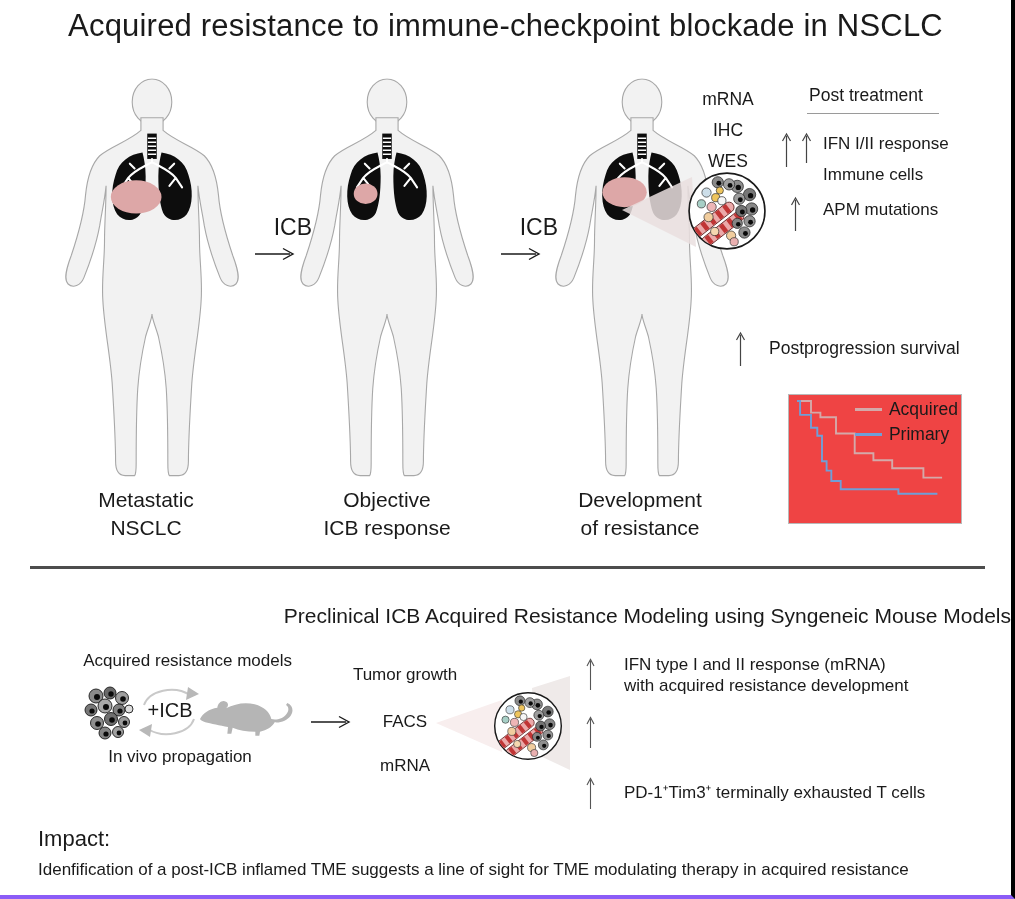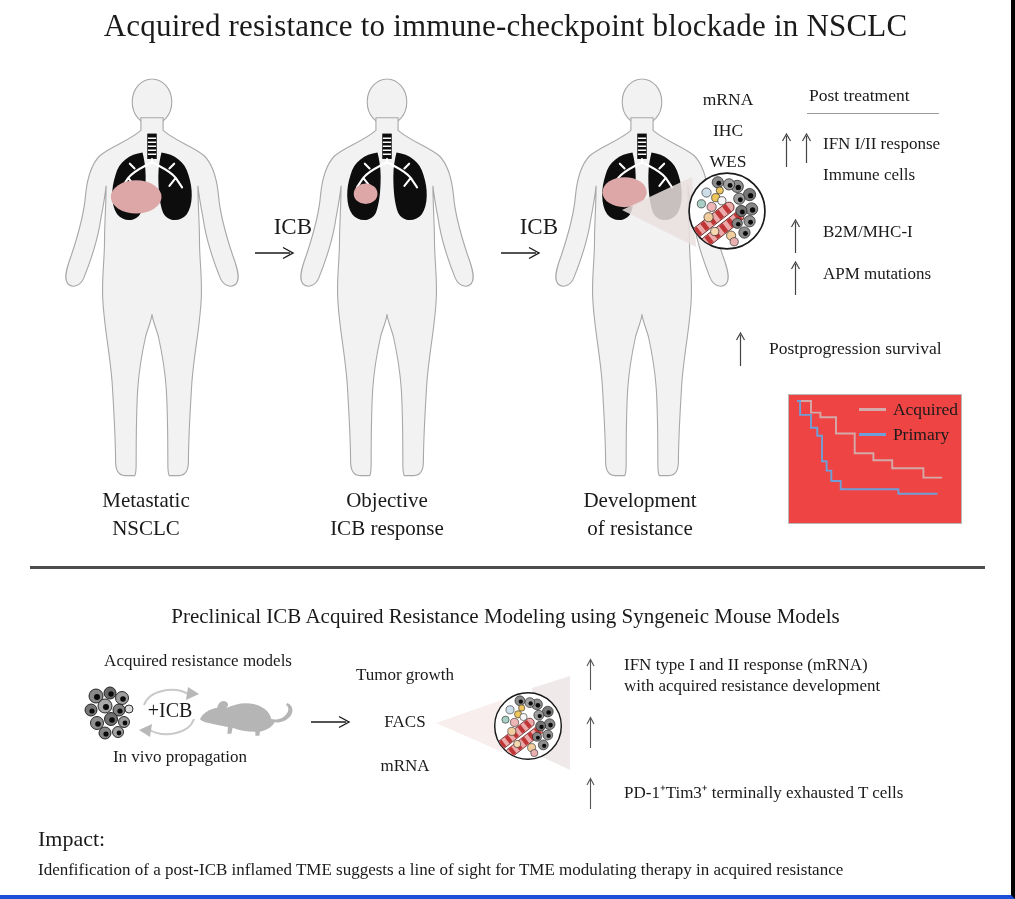--- a/index.html
+++ b/index.html
@@ -1,19 +1,19 @@
 <!DOCTYPE html>
 <html style="--tumor: #dda7a7; --body: #f2f2f2; --lung: #0d0d0d; --mouse: #b5b5b5;"><head>
 <meta charset="utf-8">
 <style>
   html,body{margin:0;padding:0;background:#fff;}
   #canvas{
     position:relative;width:1015px;height:899px;background:#ffffff;
-    box-sizing:border-box;border-right:4px solid #000;border-bottom:4px solid #1d4ed8;
-    font-family:Liberation Serif, serif;color:#1a1a1a;overflow:hidden;
+    box-sizing:border-box;border-right:4px solid #000;border-bottom:4px solid #8b5cf6;
+    font-family:Liberation Sans, sans-serif;color:#1a1a1a;overflow:hidden;
   }
   .abs{position:absolute;}
   .ctr{text-align:center;}
   #main-title{top:8px;left:0;width:100%;font-size:31px;letter-spacing:.2px;}
   .stage-label{top:486px;width:200px;font-size:21px;line-height:28px;}
   .icb-unit{top:214px;width:72px;text-align:right;}
   .icb-unit .lbl{font-size:23px;}
   .assay-col{top:84px;left:692px;width:72px;text-align:center;font-size:17.5px;line-height:31px;}
   #post-treatment{top:85px;left:781px;width:234px;}
   #post-treatment .head{padding-left:28px;font-size:17.5px;}
@@ -24,21 +24,21 @@
   .pt-text{font-size:17px;line-height:31px;}
   .pt-text.one{line-height:36px;}
   #survival-row{top:331px;left:735px;display:flex;gap:23px;}
   #survival-row .lbl{font-size:17.5px;padding-top:7px;white-space:nowrap;}
   #km-chart{top:394px;left:788px;width:172px;height:128px;background:#ef4444;border:1px solid #b9b9b9;}
   #km-legend{position:absolute;top:2px;right:3px;}
   .lg-row{display:flex;align-items:center;gap:7px;height:25px;}
   .lg-swatch{width:27px;height:2.6px;flex:0 0 27px;}
   .lg-lbl{font-size:17.5px;}
   #divider{top:566px;left:30px;width:955px;height:2.5px;background:#4d4d4d;}
-  #pre-title{top:604px;left:0;width:100%;font-size:21px;}
+  #pre-title{top:604px;left:0;width:100%;font-size:21px;text-align:right;}
   #model-label{top:651px;left:56px;width:236px;font-size:17px;text-align:right;}
   #prop-label{top:747px;left:80px;width:200px;font-size:17px;}
   #icb-plus{top:699px;left:138px;width:64px;font-size:20px;text-align:center;}
   .readout{left:335px;width:140px;font-size:17px;text-align:center;}
   .finding{left:585px;display:flex;}
   .finding .txt{margin-left:28px;font-size:17px;line-height:20.5px;}
   .finding.mid{align-items:center;}
   #impact-head{top:826px;left:38px;font-size:22px;}
   #impact-text{top:860px;left:38px;width:966px;font-size:17px;}
   svg{display:block;}
@@ -229,29 +229,20 @@
         <svg width="11" height="32">
             <line x1="5.5" y1="31" x2="5.5" y2="4" stroke="#444" stroke-width="1.2"></line>
             <path d="M1.5,9 L5.5,2 L9.5,9" fill="none" stroke="#444" stroke-width="1.2"></path>
           </svg>
       </div>
       <div class="pt-text">
         <div>IFN I/II response</div>
         <div>Immune cells</div>
       </div>
     </div>
-    <div class="pt-row" style="margin-top:24px">
-      <div class="pt-arrows single">
-        <svg width="11" height="36">
-            <line x1="5.5" y1="35" x2="5.5" y2="4" stroke="#444" stroke-width="1.2"></line>
-            <path d="M1.5,9 L5.5,2 L9.5,9" fill="none" stroke="#444" stroke-width="1.2"></path>
-          </svg>
-      </div>
-      <div class="pt-text one">B2M/MHC-I</div>
-    </div>
     <div class="pt-row" style="margin-top:2px">
       <div class="pt-arrows single">
         <svg width="11" height="36">
             <line x1="5.5" y1="35" x2="5.5" y2="4" stroke="#444" stroke-width="1.2"></line>
             <path d="M1.5,9 L5.5,2 L9.5,9" fill="none" stroke="#444" stroke-width="1.2"></path>
           </svg>
       </div>
       <div class="pt-text one">APM mutations</div>
     </div>
   </div>

